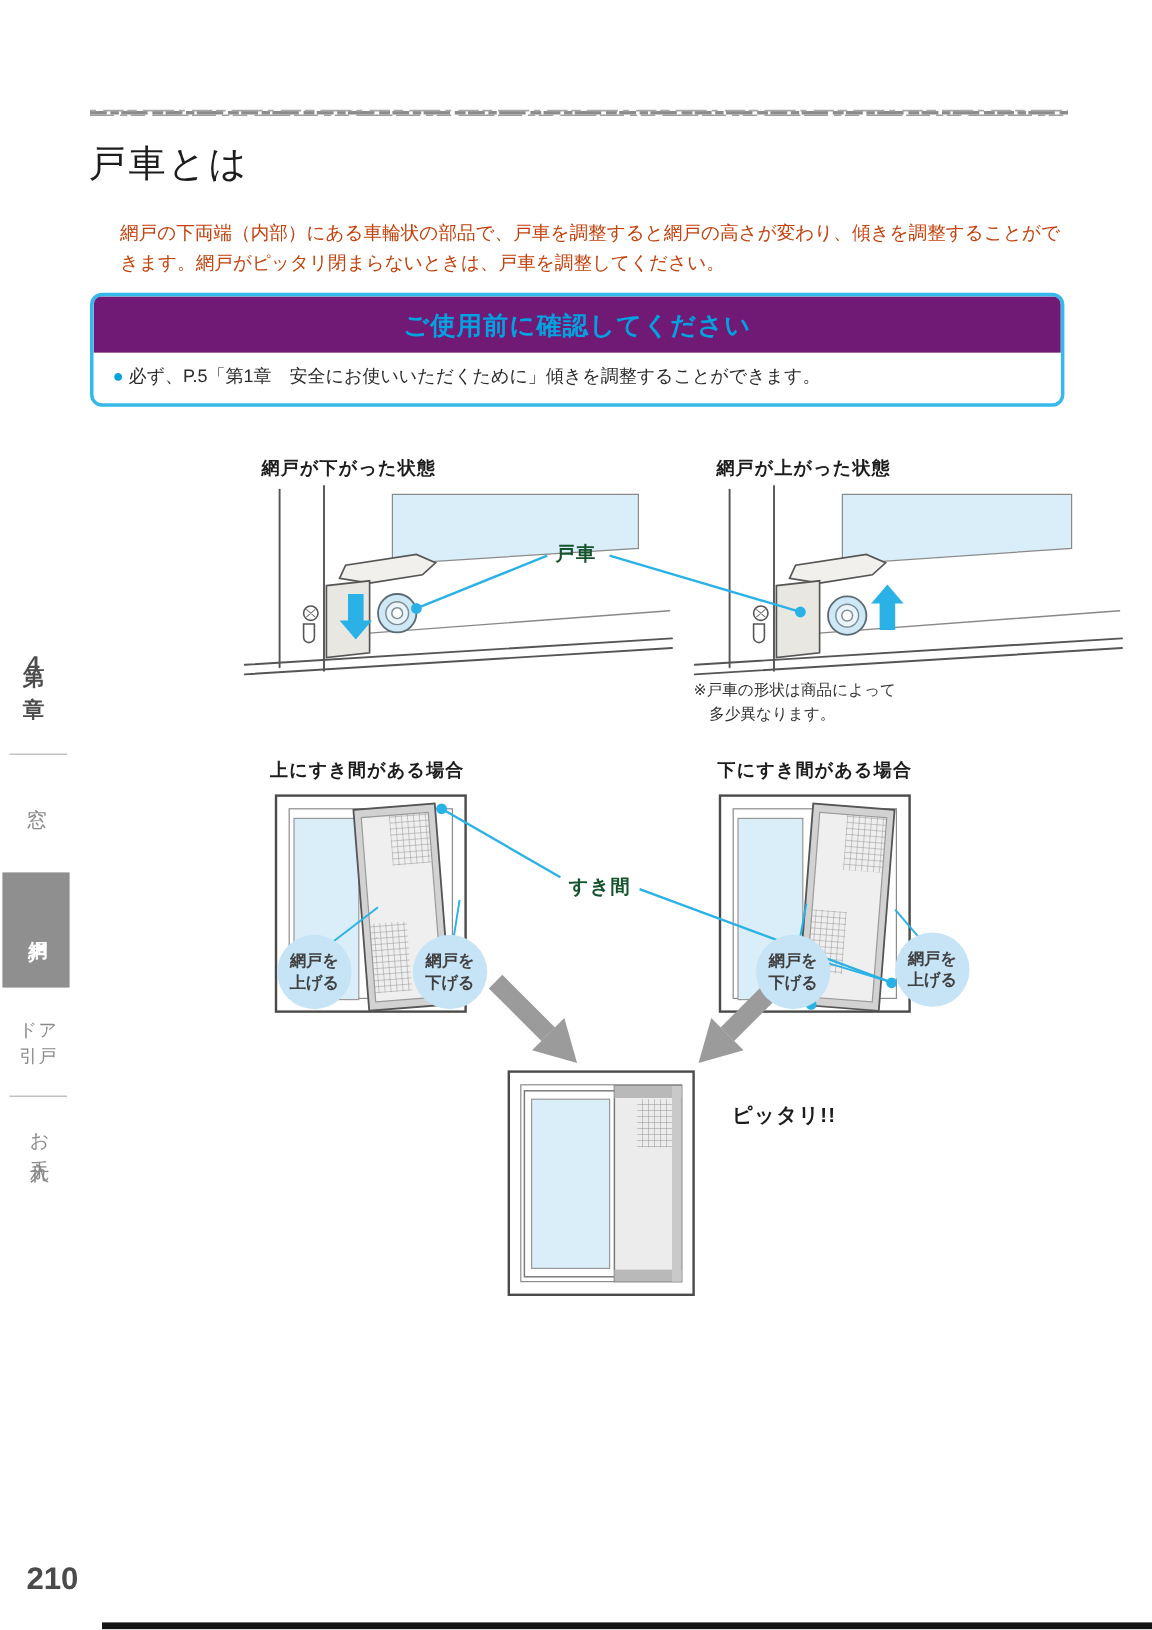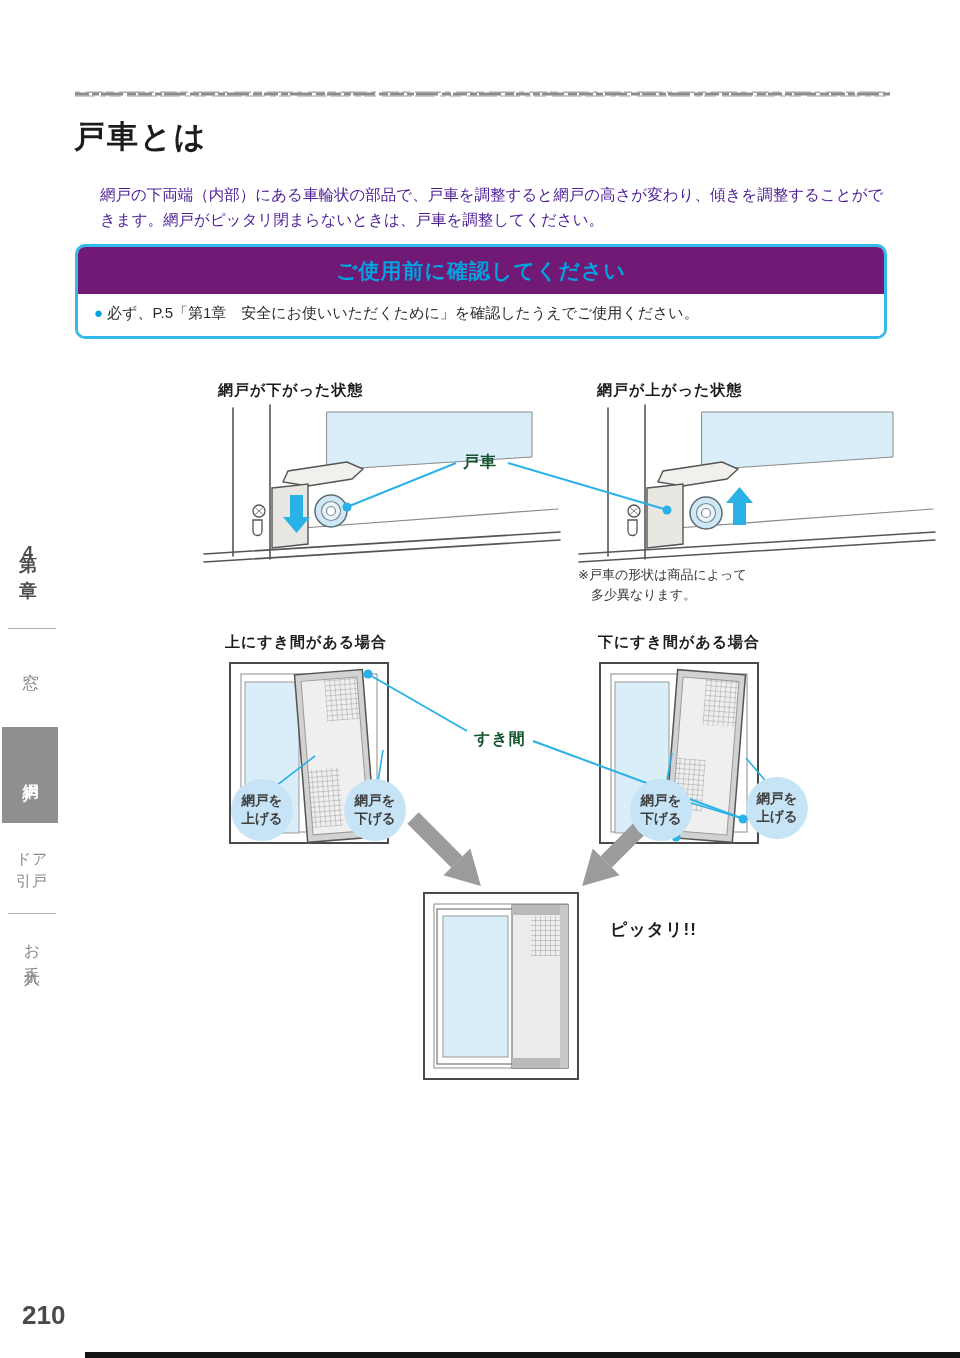--- a/index.html
+++ b/index.html
@@ -3,22 +3,22 @@
 <meta charset="utf-8">
 <style>
   * { margin:0; padding:0; box-sizing:border-box; }
   html,body { background:#fff; }
   body { font-family:"Liberation Sans","DejaVu Sans",sans-serif; }
   .page { position:relative; width:960px; height:1358px; background:#fff; overflow:hidden; }
 
   
   .doc-header { position:absolute; left:75px; top:58px; font-size:15px; color:#949494; letter-spacing:1px; }
   .rough-line { position:absolute; left:75px; top:90px; width:815px; height:8px; }
-  .page-title { position:absolute; left:74px; top:116px; font-size:31px; font-weight:bold; color:#1c1c1c; letter-spacing:2px; }
-  .intro { position:absolute; left:100px; top:182px; width:795px; font-size:15.5px; line-height:1.62; color:#4c1d95; }
+  .page-title { position:absolute; left:74px; top:116px; font-size:31px; font-weight:normal; color:#1c1c1c; letter-spacing:2px; }
+  .intro { position:absolute; left:100px; top:182px; width:795px; font-size:15.5px; line-height:1.62; color:#c2410c; }
 
   
   .notice { position:absolute; left:75px; top:244px; width:812px; border:3px solid #35b8ea; border-radius:10px; overflow:hidden; background:#fff; }
   .notice-head { background:#701a75; text-align:center; padding:10px 0 9px; font-size:21px; font-weight:bold; color:#00a3df; letter-spacing:1px; }
   .notice-body { background:#fff; padding:10px 18px 13px 16px; font-size:15px; color:#2b2b2b; }
   .notice-bullet { color:#00a3df; font-size:15px; margin-right:4px; }
 
   
   .cap { position:absolute; font-size:15px; font-weight:bold; color:#1c1c1c; letter-spacing:1px; }
   .fig-label { position:absolute; font-size:16px; font-weight:bold; color:#14532d; letter-spacing:1px; }
@@ -56,21 +56,21 @@
     <path d="M0,4 H815" stroke="#8c8c8c" stroke-width="3" stroke-dasharray="14 3 7 2 22 4 9 2" fill="none"></path>
     <path d="M0,2.2 H815" stroke="#a8a8a8" stroke-width="1.4" stroke-dasharray="5 6 17 3 8 5 26 4" fill="none"></path>
     <path d="M0,6 H815" stroke="#9e9e9e" stroke-width="1.2" stroke-dasharray="20 5 6 3 12 6 30 3" fill="none"></path>
   </svg>
   <div class="page-title">戸車とは</div>
   <div class="intro">網戸の下両端（内部）にある車輪状の部品で、戸車を調整すると網戸の高さが変わり、傾きを調整することができます。網戸がピッタリ閉まらないときは、戸車を調整してください。</div>
 
   <div class="notice">
     <div class="notice-head">ご使用前に確認してください</div>
     <div class="notice-body">
-      <span class="notice-bullet">●</span><span>必ず、P.5「第1章　安全にお使いいただくために」を確認したうえでご使用ください。</span>
+      <span class="notice-bullet">●</span><span>必ず、P.5「第1章　安全にお使いいただくために」傾きを調整することができます。</span>
     </div>
   </div>
 
   <svg class="figure-svg" viewBox="0 0 960 730">
     <defs>
       <pattern id="mesh" width="5" height="5" patternUnits="userSpaceOnUse">
         <path d="M0,0 H5 M0,0 V5" stroke="#8f8f8f" stroke-width="0.8" fill="none"></path>
       </pattern>
     </defs>
 

